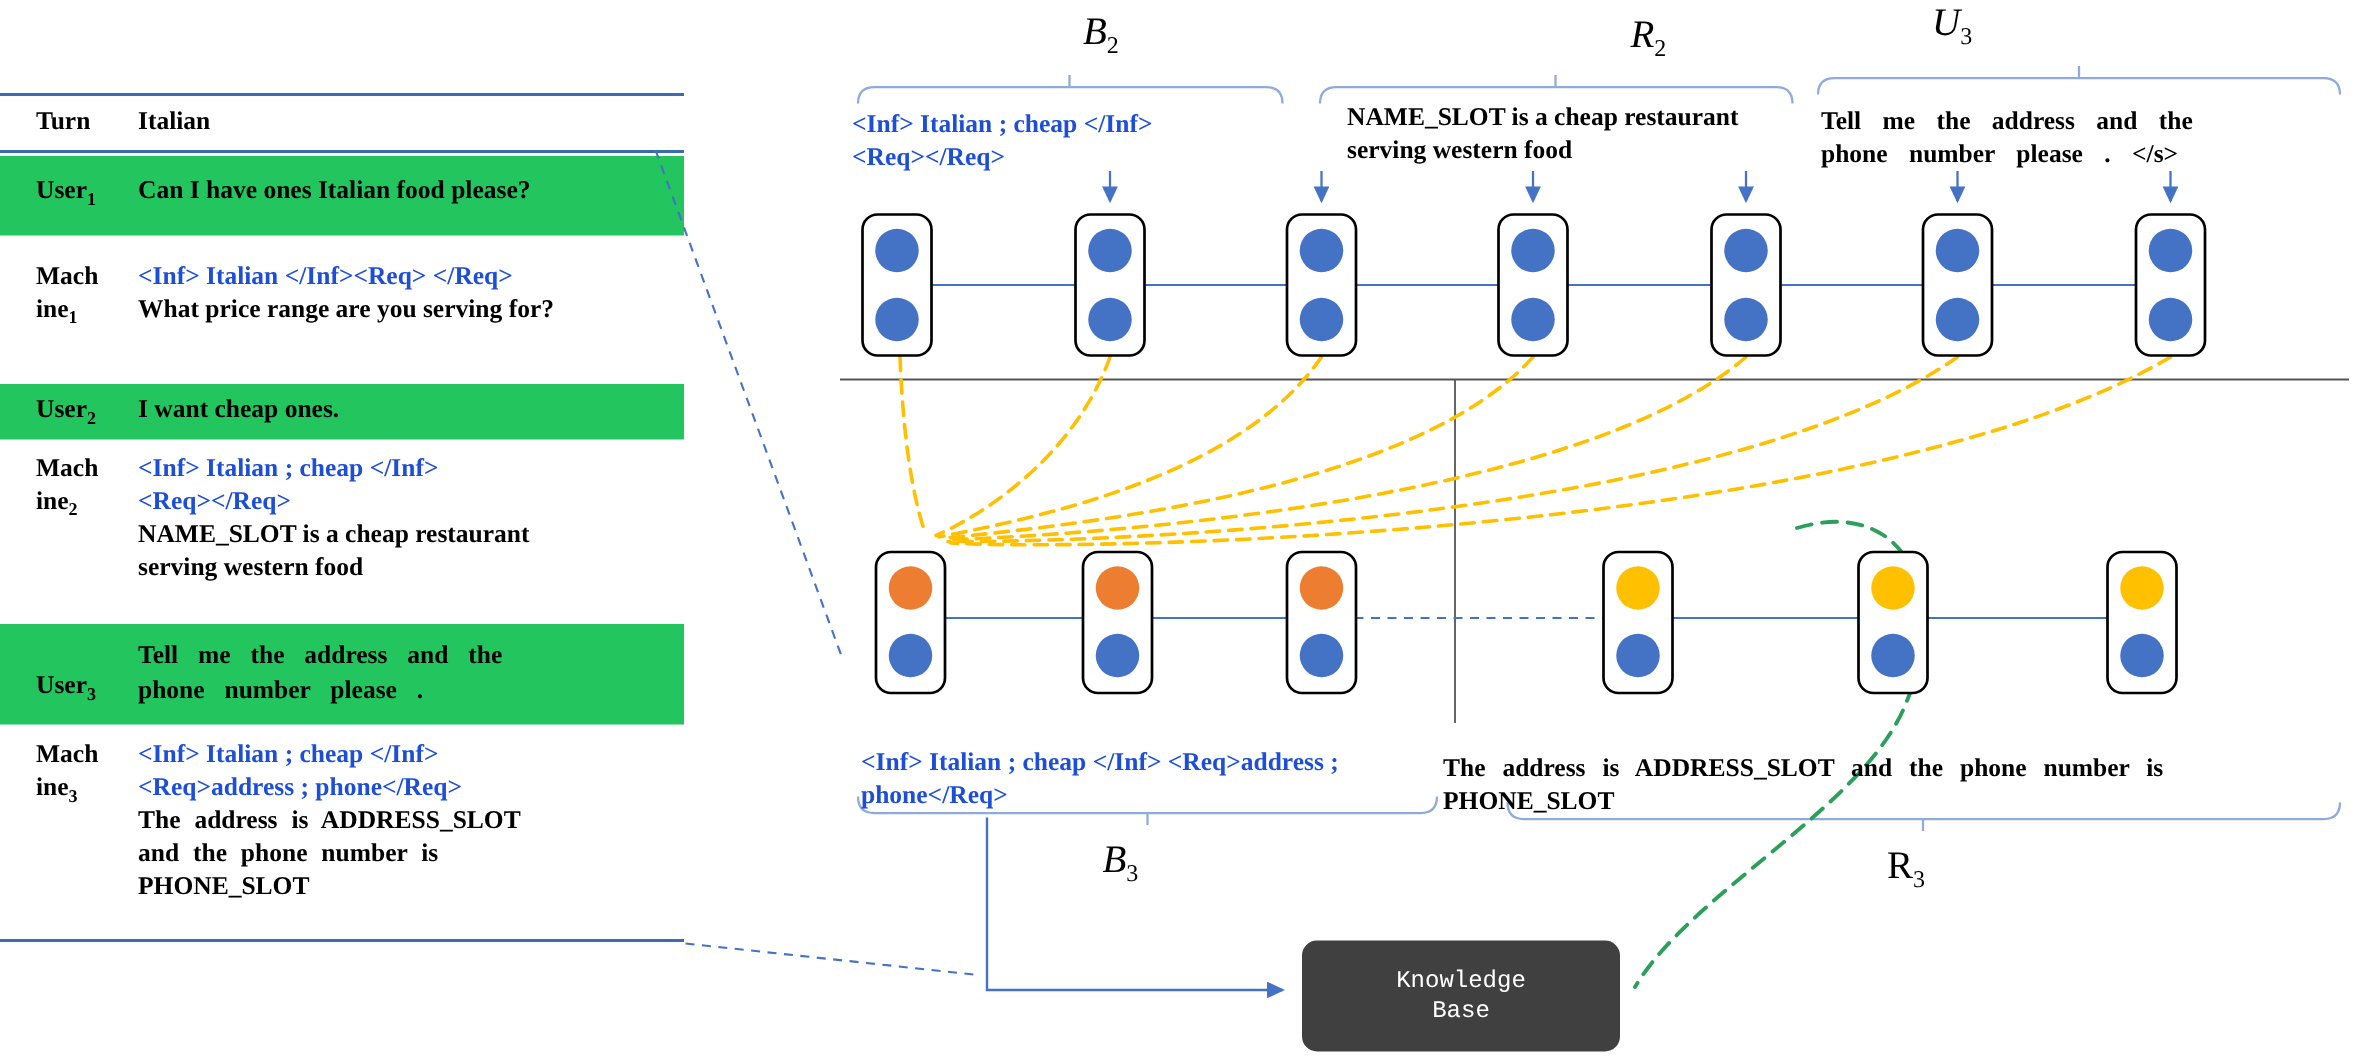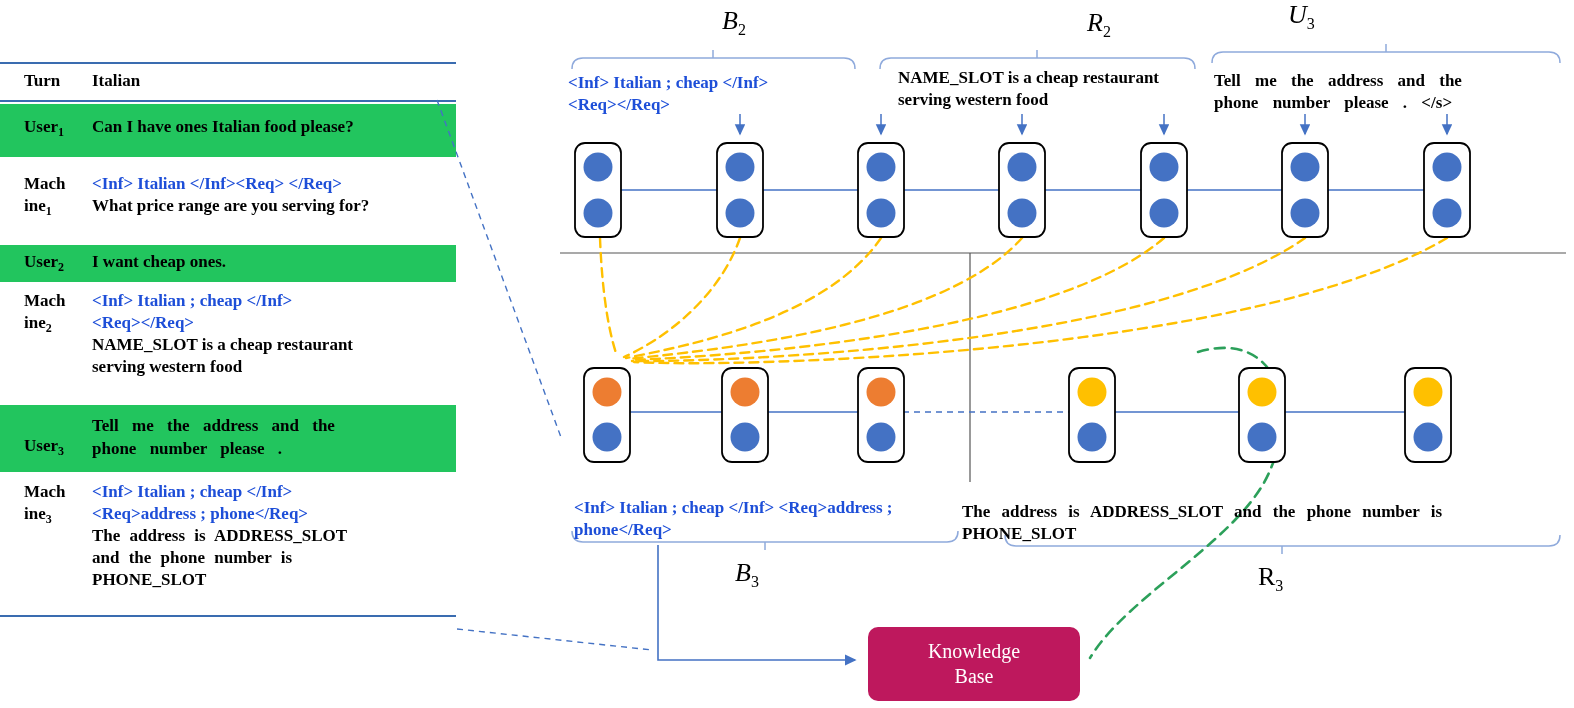--- a/index.html
+++ b/index.html
@@ -16,21 +16,21 @@
     border-top:2px solid #3a6cb0; border-bottom:2px solid #3a6cb0; font-size:17px; line-height:1.3; }
   .t-header { display:flex; border-bottom:2px solid #3a6cb0; padding:6px 0 8px; font-weight:bold; }
   .col-turn { width:92px; padding-left:24px; flex-shrink:0; font-weight:bold; }
   .col-turn .spk { white-space:pre-line; }
   .col-turn sub { font-size:12px; }
   .dlg { flex:1; padding-right:4px; }
   .t-row { display:flex; }
   .t-row.user { background:#22c55e; }
   .r1 { margin-top:2px; padding:12px 0 16px; }
   .r2 { margin-top:12px; padding:4px 0; min-height:56px; }
-  .r3 { margin-top:20px; padding:6px 0; }
+  .r3 { margin-top:31px; padding:6px 0; }
   .r4 { margin-top:4px; padding:4px 0; min-height:96px; }
   .r5 { margin-top:23px; padding:10px 0 12px;align-items:flex-end; }
   .r6 { margin-top:7px; padding:2px 0 24px; }
   .just9  { word-spacing:9px;  width:330px; }
   .ws5 { word-spacing:5px; }
 
   
   .anno { position:absolute; font-size:17px; line-height:1.28; }
   .b2-text { left:568px; top:72px;  width:300px; }
   .r2-text { left:898px; top:67px;  width:330px; }
@@ -40,22 +40,22 @@
 
   .lbl { position:absolute; font-size:26px; font-style:italic; font-family:Liberation Serif, serif; }
   .lbl sub { font-size:16px; font-style:normal; }
   .lbl-b2 { left:722px;  top:6px; }
   .lbl-r2 { left:1050px; top:8px;margin-left:37px; }
   .lbl-u3 { left:1288px; top:0px; }
   .lbl-b3 { left:735px;  top:558px; }
   .lbl-r3 { left:1258px; top:562px; font-style:normal; }
 
   .kb-box { position:absolute; left:868px; top:627px; width:212px; height:74px;
-    background:#be185d; border-radius:10px; color:#fff;
-    font-family:Liberation Serif, serif; font-size:20px; line-height:1.25;
+    background:#404040; border-radius:10px; color:#fff;
+    font-family:Liberation Mono, monospace; font-size:16px; line-height:1.25;
     display:flex; align-items:center; justify-content:center; text-align:center;
     white-space:pre-line; }
 
   
   svg .cellrect { fill:#fff; stroke:#000; stroke-width:1.8; }
   svg .nb { fill:#4472C4; }
   svg .no { fill:#ED7D31; }
   svg .ny { fill:#FFC000; }
   svg .br { fill:none; stroke:#8faadc; stroke-width:1.5; }
   svg .dashb { stroke:#4472C4; stroke-width:1.4; stroke-dasharray:6 5; }

